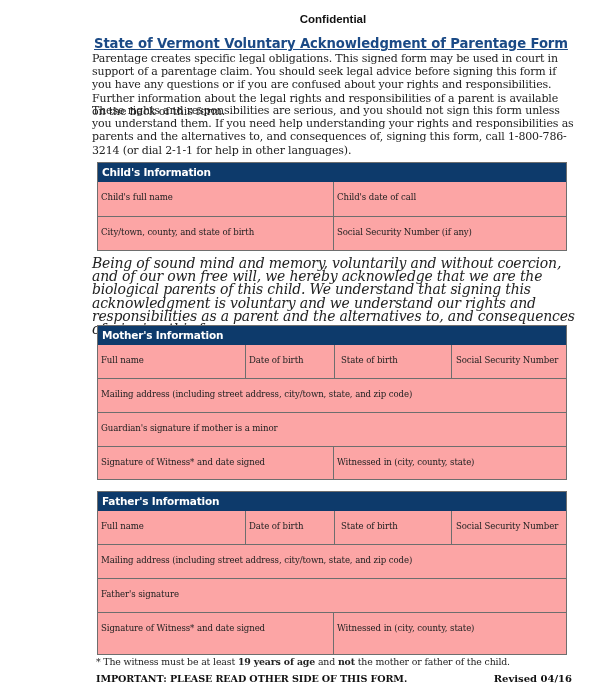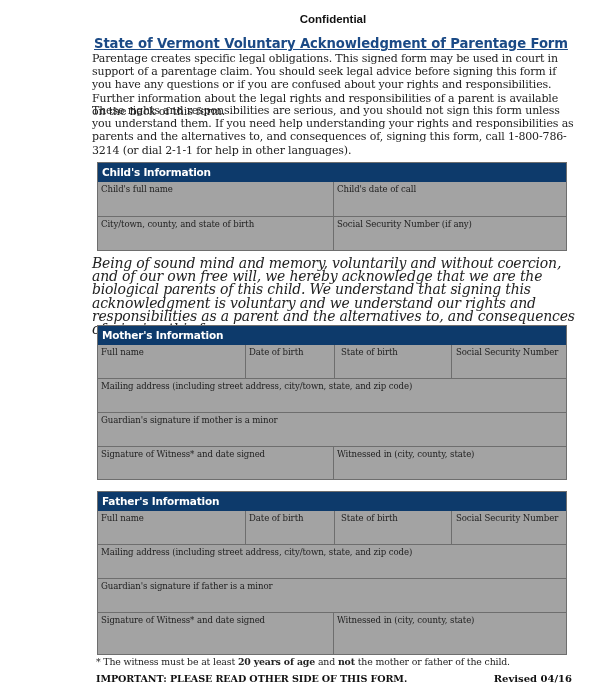--- a/index.html
+++ b/index.html
@@ -21,33 +21,33 @@
     }
     .p1 { top: 52px; }
     .p2 { top: 104px; }
     .italic-para {
       position: absolute; left: -5px; width: 484px; top: 257px;
       font-family: "DejaVu Serif", serif; font-style: italic; font-size: 14px; line-height: 13.2px; color: #222;
       letter-spacing: -0.2px;
     }
     .section {
       position: absolute; left: -84px; width: 470px; margin-left: 84px;
-      border: 1.3px solid #6e6e6e; box-sizing: border-box; background: #a3a3a3;
+      border: 1.3px solid #6e6e6e; box-sizing: border-box; background: #fca5a5;
     }
     .section-header {
       background: #0d3a6b; color: #fff; height: 19px; line-height: 19px;
       font-family: "DejaVu Sans", sans-serif; font-weight: bold; font-size: 10.5px; padding-left: 4px;
       letter-spacing: -0.2px;
     }
     .row { display: flex; border-top: 1.3px solid #6e6e6e; }
     .row.first { border-top: none; }
     .cell {
       box-sizing: border-box; border-left: 1.3px solid #6e6e6e;
       font-family: "DejaVu Serif", serif; font-size: 8.6px; color: #222;
-      padding: 2px 0 0 3px; position: relative; letter-spacing: -0.1px;
+      padding: 10px 0 0 3px; position: relative; letter-spacing: -0.1px;
     }
     .cell:first-child { border-left: none; }
     .cell .field {
       position: absolute; left: 2px; right: 2px; bottom: 2px; height: 14px;
       border: none; background: transparent; outline: none; font-size: 9px;
     }
     .child { top: 162px; }
     .mother { top: 325px; }
     .father { top: 491px; }
     .h31 { height: 32px; }
@@ -174,33 +174,33 @@
         <input class="field" type="text" style="">
       </div>
     </div>
     <div class="row">
       <div class="cell w-full h33">
         <span>Mailing address (including street address, city/town, state, and zip code)</span>
         <input class="field" type="text" style="">
       </div>
     </div>
     <div class="row">
-      <div class="cell w-half-r h33">
-        <span>Guardian's signature if father is a minor</span>
+      <div class="cell w-half-l h33">
+        <span>Father's signature</span>
         <input class="field" type="text" style="">
       </div>
     </div>
     <div class="row">
       <div class="cell w-half-l h40">
         <span>Signature of Witness*  and date signed</span>
         <input class="field" type="text" style="">
       </div>
       <div class="cell w-half-r h40">
         <span>Witnessed in (city, county, state)</span>
         <input class="field" type="text" style="">
       </div>
     </div>
   </div>
 
-  <div class="footnote"><span>* The witness must be at least </span><b>20 years of age</b><span> and </span><b>not</b><span> the mother or father of the child.</span></div>
+  <div class="footnote"><span>* The witness must be at least </span><b>19 years of age</b><span> and </span><b>not</b><span> the mother or father of the child.</span></div>
   <div class="important">IMPORTANT:  PLEASE READ OTHER SIDE OF THIS FORM.</div>
   <div class="revised">Revised 04/16</div>
 </div>
 
 </body></html>

